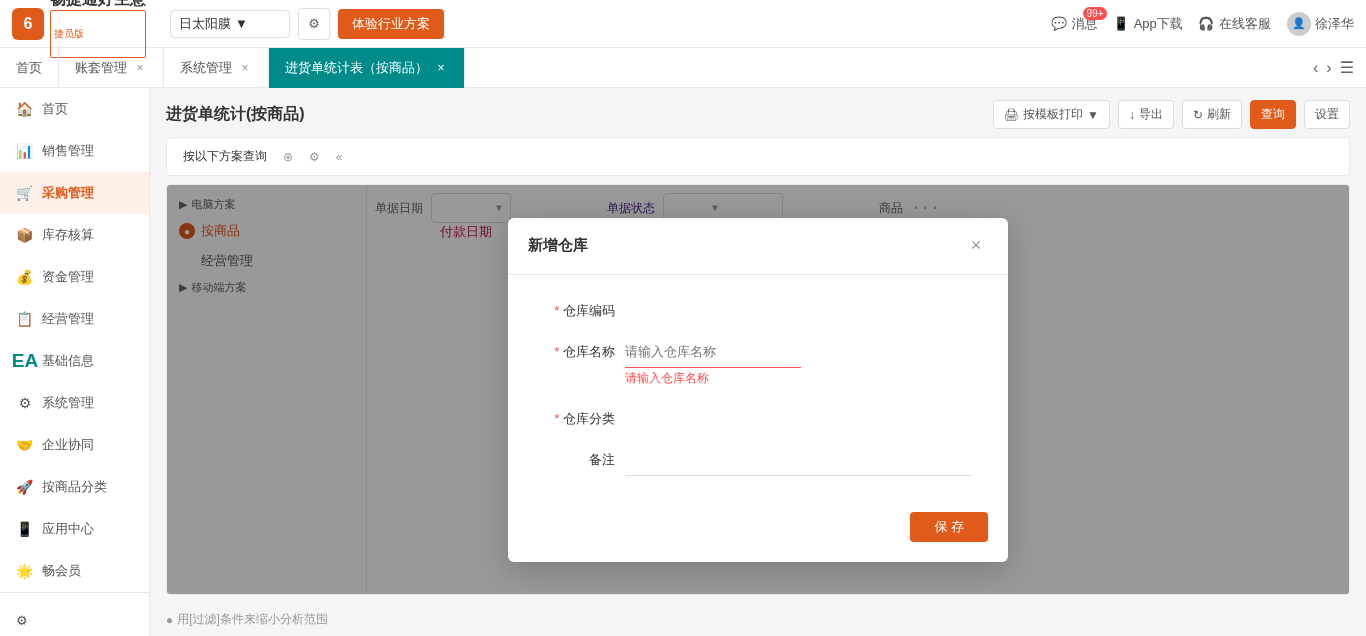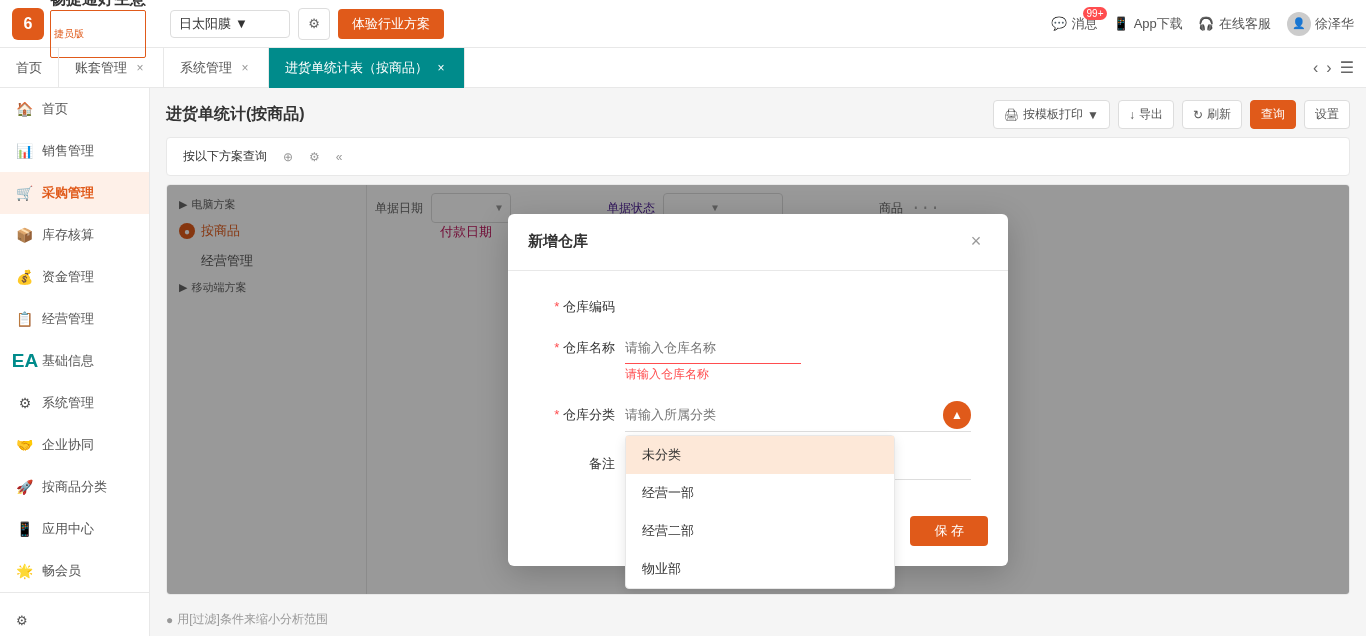--- a/index.html
+++ b/index.html
@@ -531,33 +531,20 @@
             <div class="form-row">
               <label class="form-label required">仓库名称</label>
               <div class="form-input-wrapper">
                 <input type="text" class="form-input error" placeholder="请输入仓库名称" style="">
                 <div class="error-msg">请输入仓库名称</div>
               </div>
             </div>
 
             <div class="form-row">
               <label class="form-label required">仓库分类</label>
-              <div class="category-wrapper">
-                <div class="category-input-row">
-                  <input type="text" class="category-input" placeholder="请输入所属分类" style="">
-                  <div class="toggle-btn">▲</div>
-                </div>
-
-                <div class="dropdown-list">
-                  <div class="dropdown-item selected">未分类</div>
-                  <div class="dropdown-item">经营一部</div>
-                  <div class="dropdown-item">经营二部</div>
-                  <div class="dropdown-item">物业部</div>
-                </div>
-              </div>
             </div>
 
             <div class="form-row">
               <label class="form-label">备注</label>
               <textarea class="textarea-field" style=""></textarea>
             </div>
 
           </div>
           <div class="modal-footer">
             <button class="btn-save">保 存</button>

